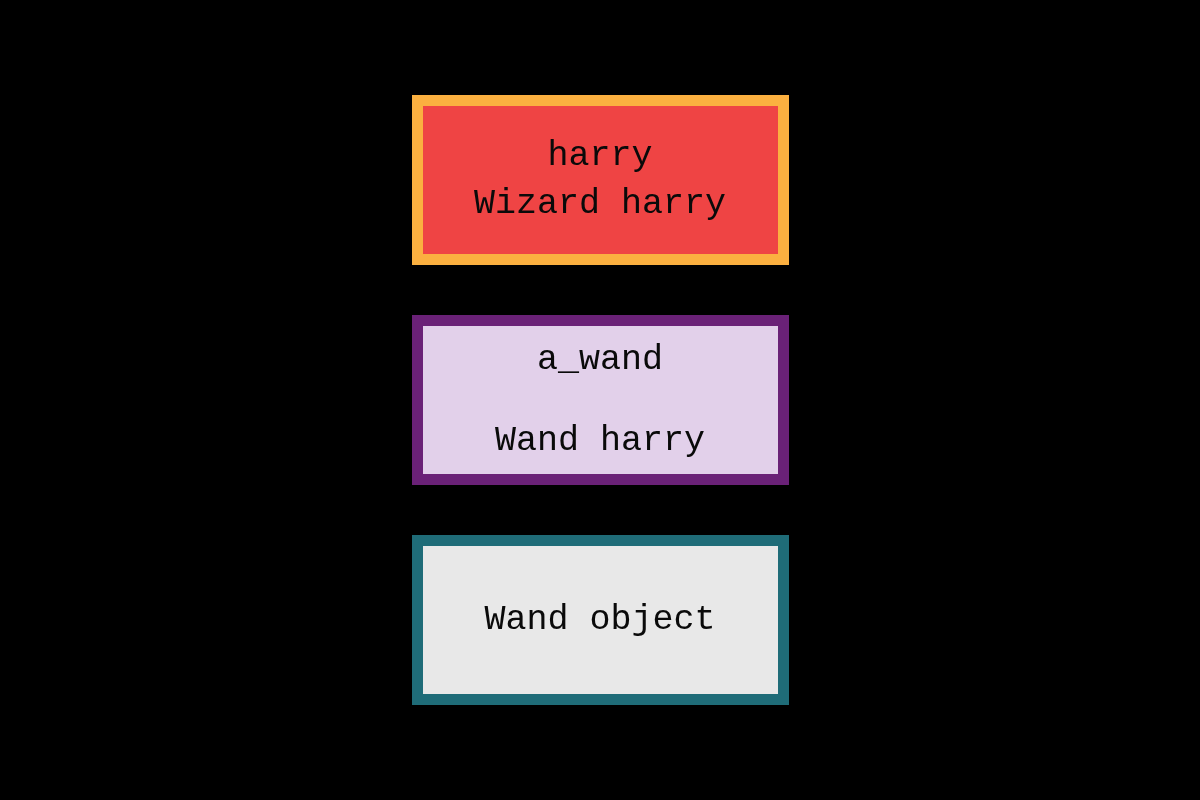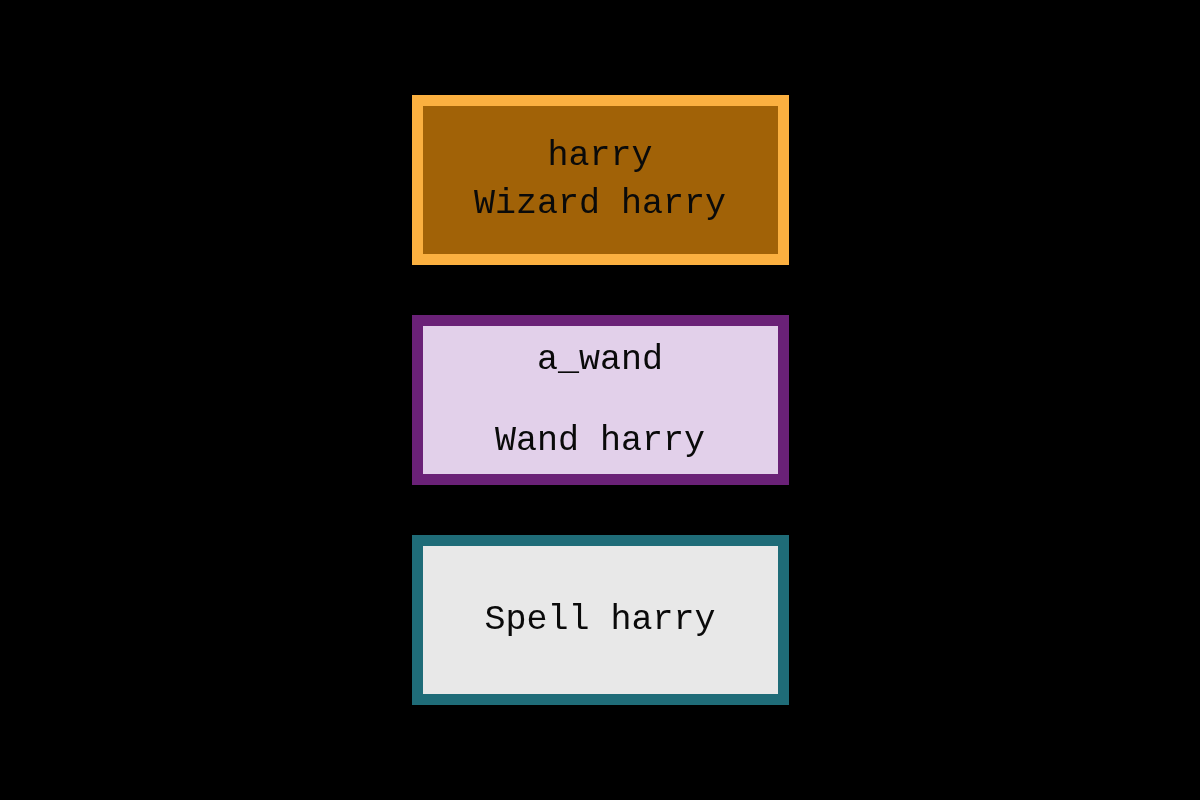--- a/index.html
+++ b/index.html
@@ -37,27 +37,27 @@
     color: #0a0a0a;
     letter-spacing: 0px;
     white-space: pre;
   }
 </style>
 </head>
 <body>
 
 <div class="canvas">
 
-  <div class="obj-box" style="border-color: rgb(251, 176, 64); background: #a16207;">
+  <div class="obj-box" style="border-color: rgb(251, 176, 64); background: #ef4444;">
     <div class="obj-line">harry</div>
     <div class="obj-line">Wizard harry</div>
   </div>
 
   <div class="obj-box" style="border-color: rgb(106, 33, 119); background: rgb(226, 208, 234); gap: 33px;">
     <div class="obj-line">a_wand</div>
     <div class="obj-line">Wand harry</div>
   </div>
 
   <div class="obj-box" style="border-color: rgb(31, 108, 120); background: rgb(232, 232, 232);">
-    <div class="obj-line">Spell harry</div>
+    <div class="obj-line">Wand object</div>
   </div>
 
 </div>
 
 </body></html>

